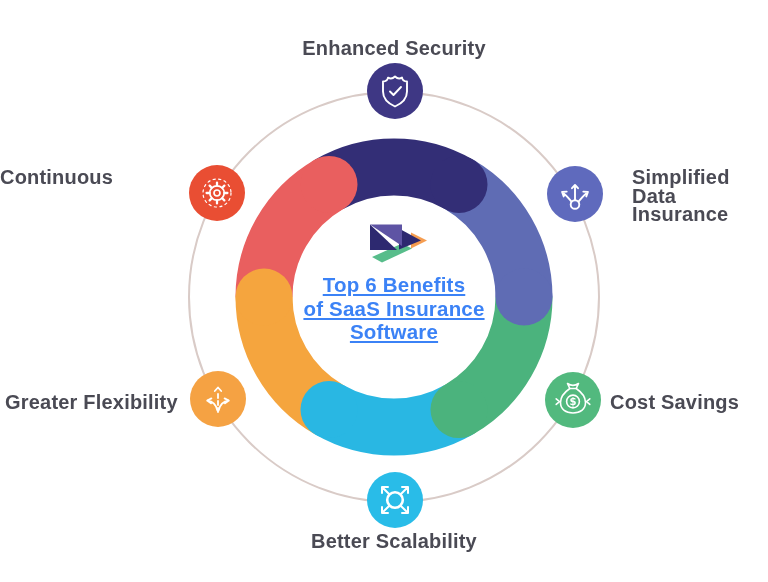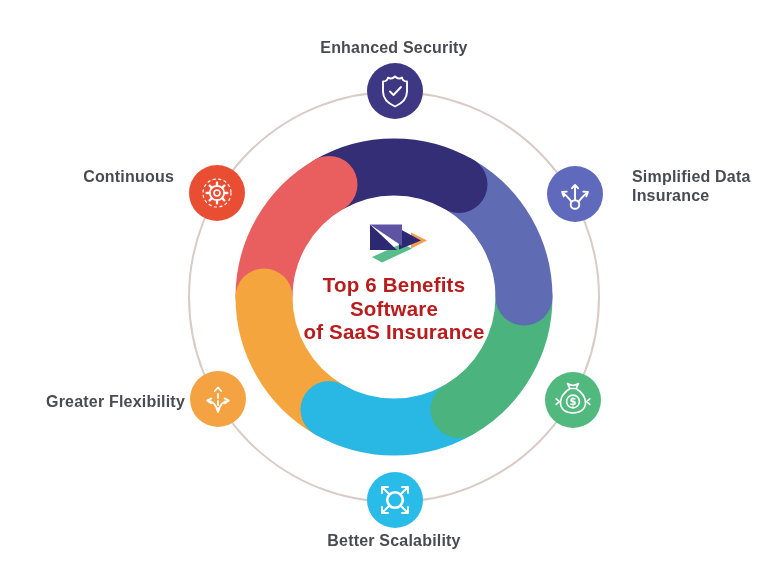--- a/index.html
+++ b/index.html
@@ -1,25 +1,25 @@
 <!DOCTYPE html>
 <html><head>
 <meta charset="utf-8">
 <style>
   html,body{margin:0;padding:0;background:#ffffff;}
   #stage{position:relative;width:768px;height:582px;background:#ffffff;overflow:hidden;
          font-family:"Liberation Sans",sans-serif;}
   #diagram-svg{position:absolute;left:0;top:0;}
-  .lbl{position:absolute;font-weight:700;font-size:16px;line-height:18.5px;
+  .lbl{position:absolute;font-weight:700;font-size:20px;line-height:18.5px;
        color:#4A4A54;letter-spacing:.2px;}
   .t-center{text-align:center}
-  .t-right{text-align:right}
+  .t-right{}
   .t-left{text-align:left}
   .title{position:absolute;text-align:center;font-weight:700;font-size:20.5px;
-         line-height:23.5px;color:#b91c1c;letter-spacing:.2px;}
+         line-height:23.5px;color:#3b82f6;letter-spacing:.2px;text-decoration:underline;}
 </style>
 </head>
 <body>
 
 <div id="stage">
 
   <svg id="diagram-svg" width="768" height="582" viewBox="0 0 768 582">
 
     <circle cx="394" cy="297" r="205" fill="none" stroke-width="2" stroke="#D9CBC7"></circle>
 
@@ -110,33 +110,36 @@
           <circle r="3" stroke-width="1.7"></circle>
           <path stroke-width="2.3" d="M0,-7.4 L0,-10.4 M5.23,-5.23 L7.35,-7.35 M7.4,0 L10.4,0 M5.23,5.23 L7.35,7.35 M0,7.4 L0,10.4 M-5.23,5.23 L-7.35,7.35 M-7.4,0 L-10.4,0 M-5.23,-5.23 L-7.35,-7.35"></path>
         </g>
       </g>
 
     </g>
   </svg>
 
   <div class="title" style="left:284px;top:273px;width:220px">
     <div>Top 6 Benefits</div>
+    <div>of SaaS Insurance</div>
     <div>Software</div>
-    <div>of SaaS Insurance</div>
   </div>
 
   <div class="lbl t-center" style="left:294px;top:39px;width:200px">
     <span>Enhanced Security</span>
   </div>
 
   <div class="lbl t-left" style="left:632px;top:168px;width:145px">
     <span>Simplified Data</span><br>
     <span>Insurance</span>
   </div>
 
+  <div class="lbl t-left" style="left:610px;top:393px;width:150px">
+    <span>Cost Savings</span>
+  </div>
 
   <div class="lbl t-right" style="left:5px;top:393px;width:180px">
     <span>Greater Flexibility</span>
   </div>
 
   <div class="lbl t-center" style="left:294px;top:532px;width:200px">
     <span>Better Scalability</span>
   </div>
 
   <div class="lbl t-right" style="left:0px;top:168px;width:174px">

